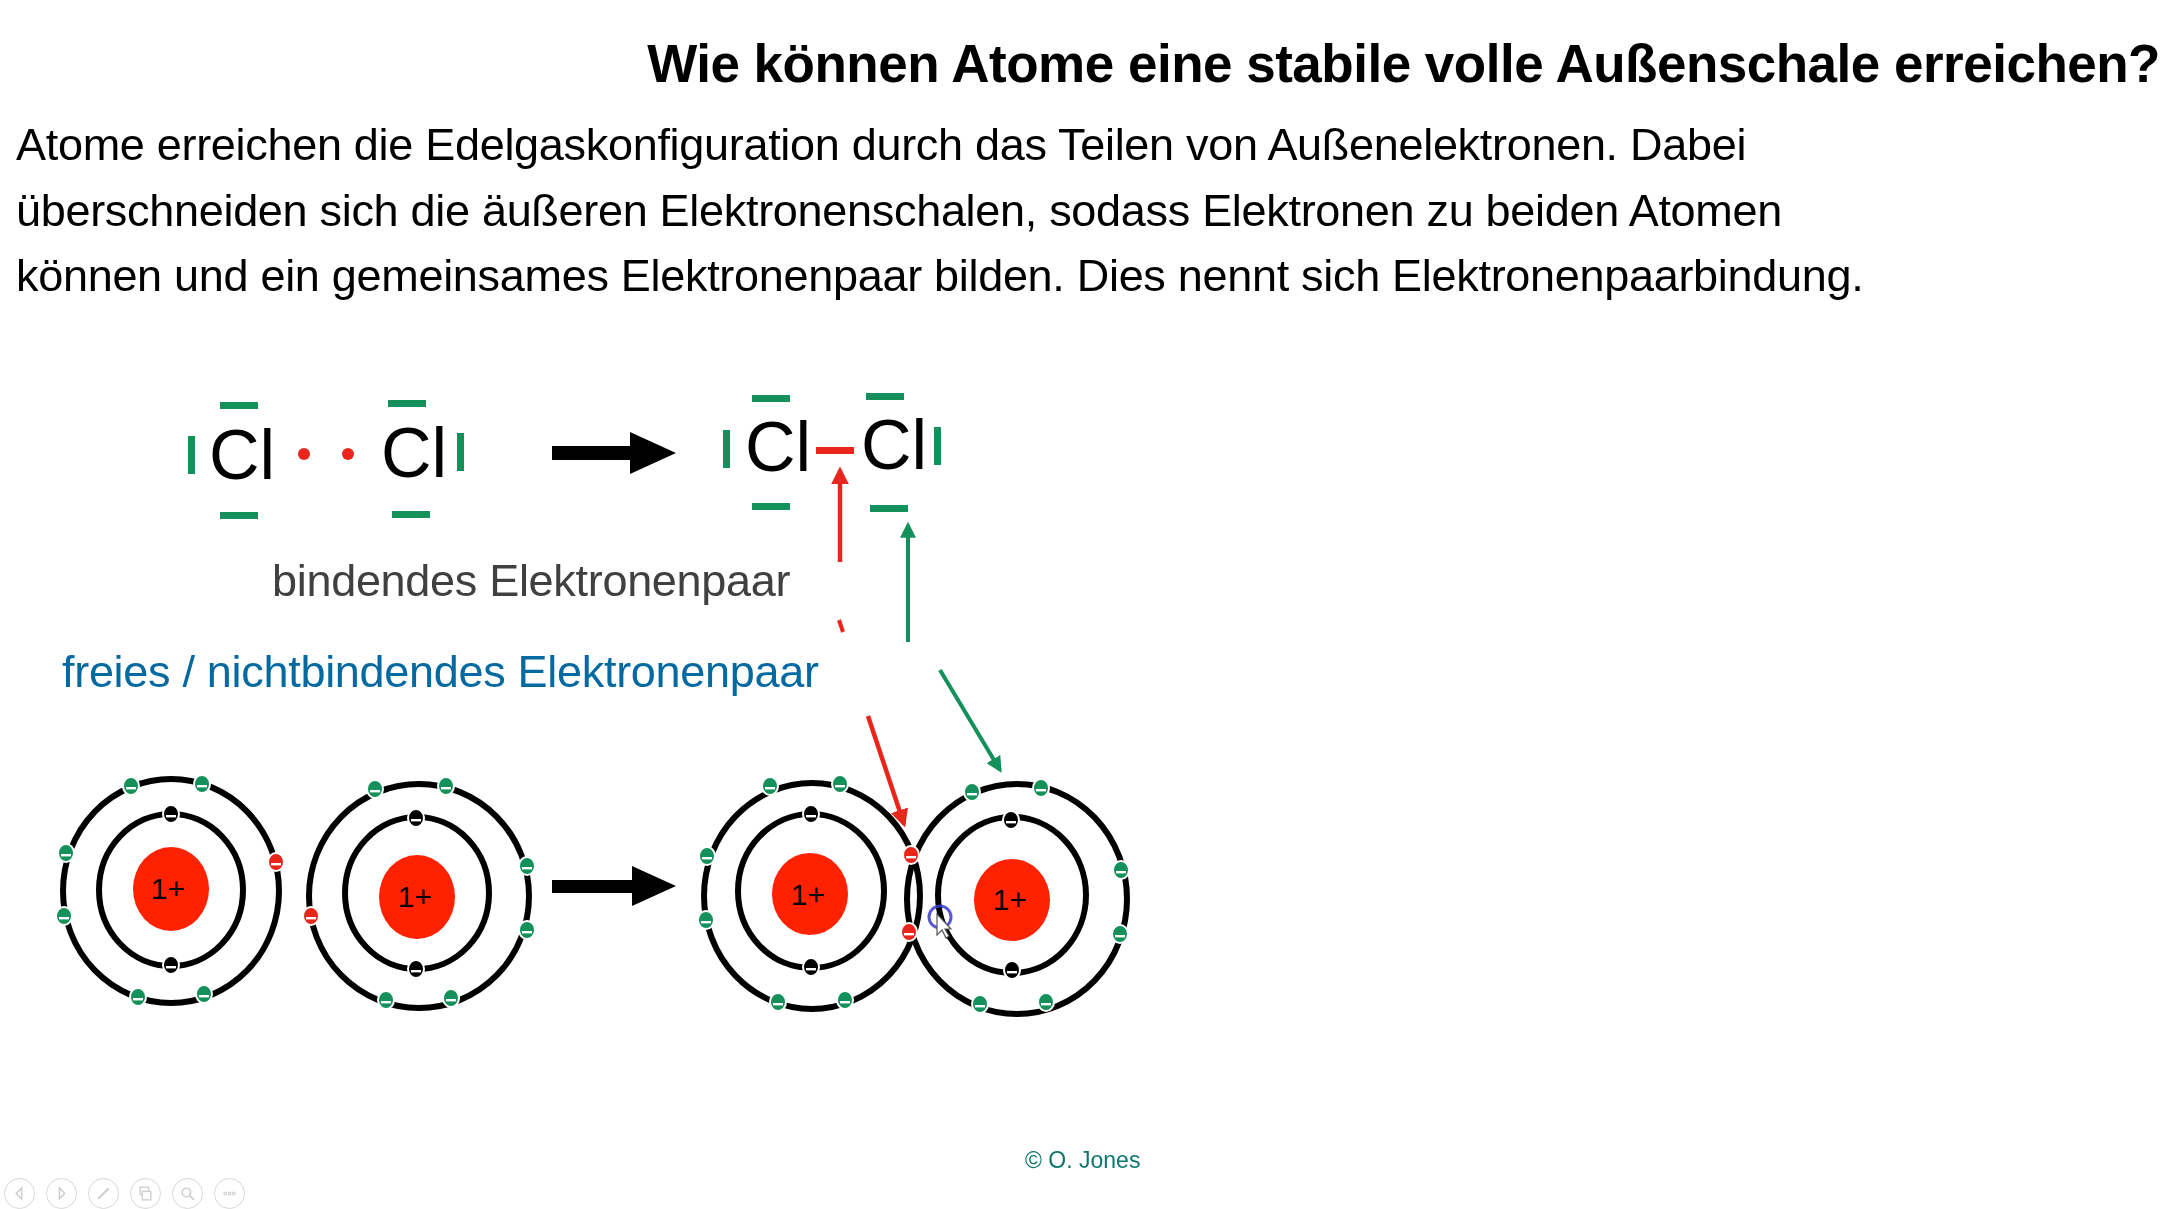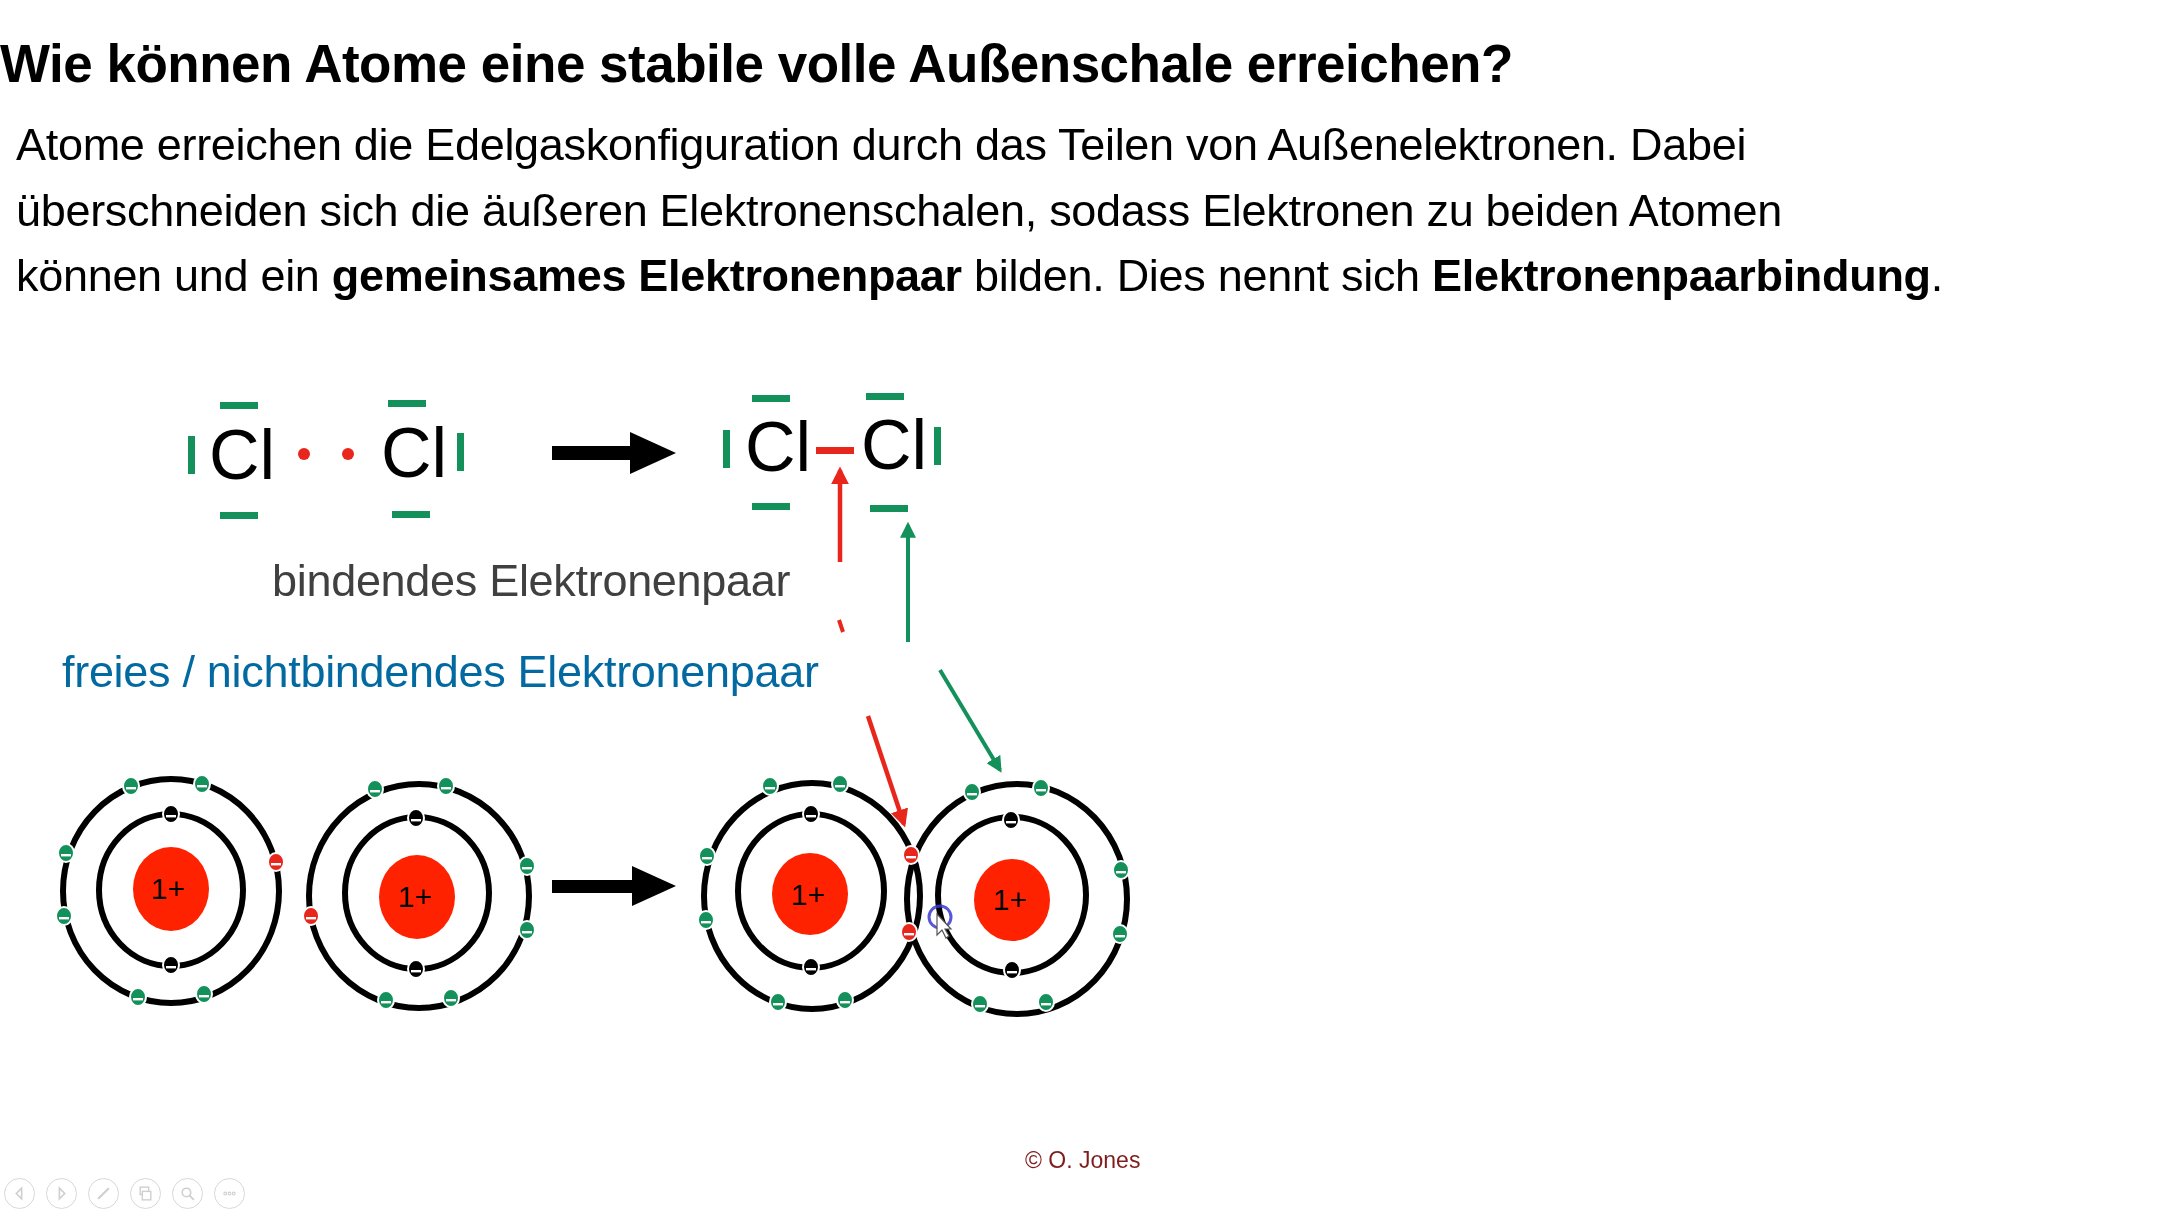--- a/index.html
+++ b/index.html
@@ -1,25 +1,25 @@
 <!DOCTYPE html>
 <html><head>
 <meta charset="utf-8">
 <style>
   html, body { margin:0; padding:0; background:#ffffff; }
   body { width:2160px; height:1209px; position:relative; overflow:hidden;
          font-family: "Liberation Sans", "DejaVu Sans", sans-serif; color:#000; }
   .abs { position:absolute; }
-  #title { position:absolute; left:0; width:2160px; top:32px; text-align:left;
+  #title { position:absolute; left:0; width:2160px; top:32px; text-align:right;
            font-weight:bold; font-size:53px; line-height:64px; letter-spacing:-0.5px; white-space:nowrap; }
   .body-line { position:absolute; left:16px; font-size:45px; line-height:56px; white-space:nowrap; letter-spacing:-0.3px; }
-  .body-line b { font-weight:bold;margin-top:32px; }
+  .body-line b { font-weight:normal;margin-top:32px; }
   svg#diagram { position:absolute; left:0; top:0; width:2160px; height:1209px; }
   .lbl { position:absolute; font-size:45px; white-space:nowrap; letter-spacing:-0.3px; }
-  #copyright { position:absolute; left:1025px; top:1147px; font-size:23px; color:#7f1d1d; white-space:nowrap; }
+  #copyright { position:absolute; left:1025px; top:1147px; font-size:23px; color:#0f766e; white-space:nowrap; }
   #toolbar { position:absolute; left:4px; top:1178px; display:flex; gap:11px; }
   .tb-btn { width:31px; height:31px; border:1.5px solid #d8d8d8; border-radius:50%;
             display:flex; align-items:center; justify-content:center; box-sizing:border-box; cursor:pointer; }
   .tb-btn svg { width:17px; height:17px; }
 </style>
 </head>
 <body>
 
 <div id="title">Wie können Atome eine stabile volle Außenschale erreichen?</div>
 

